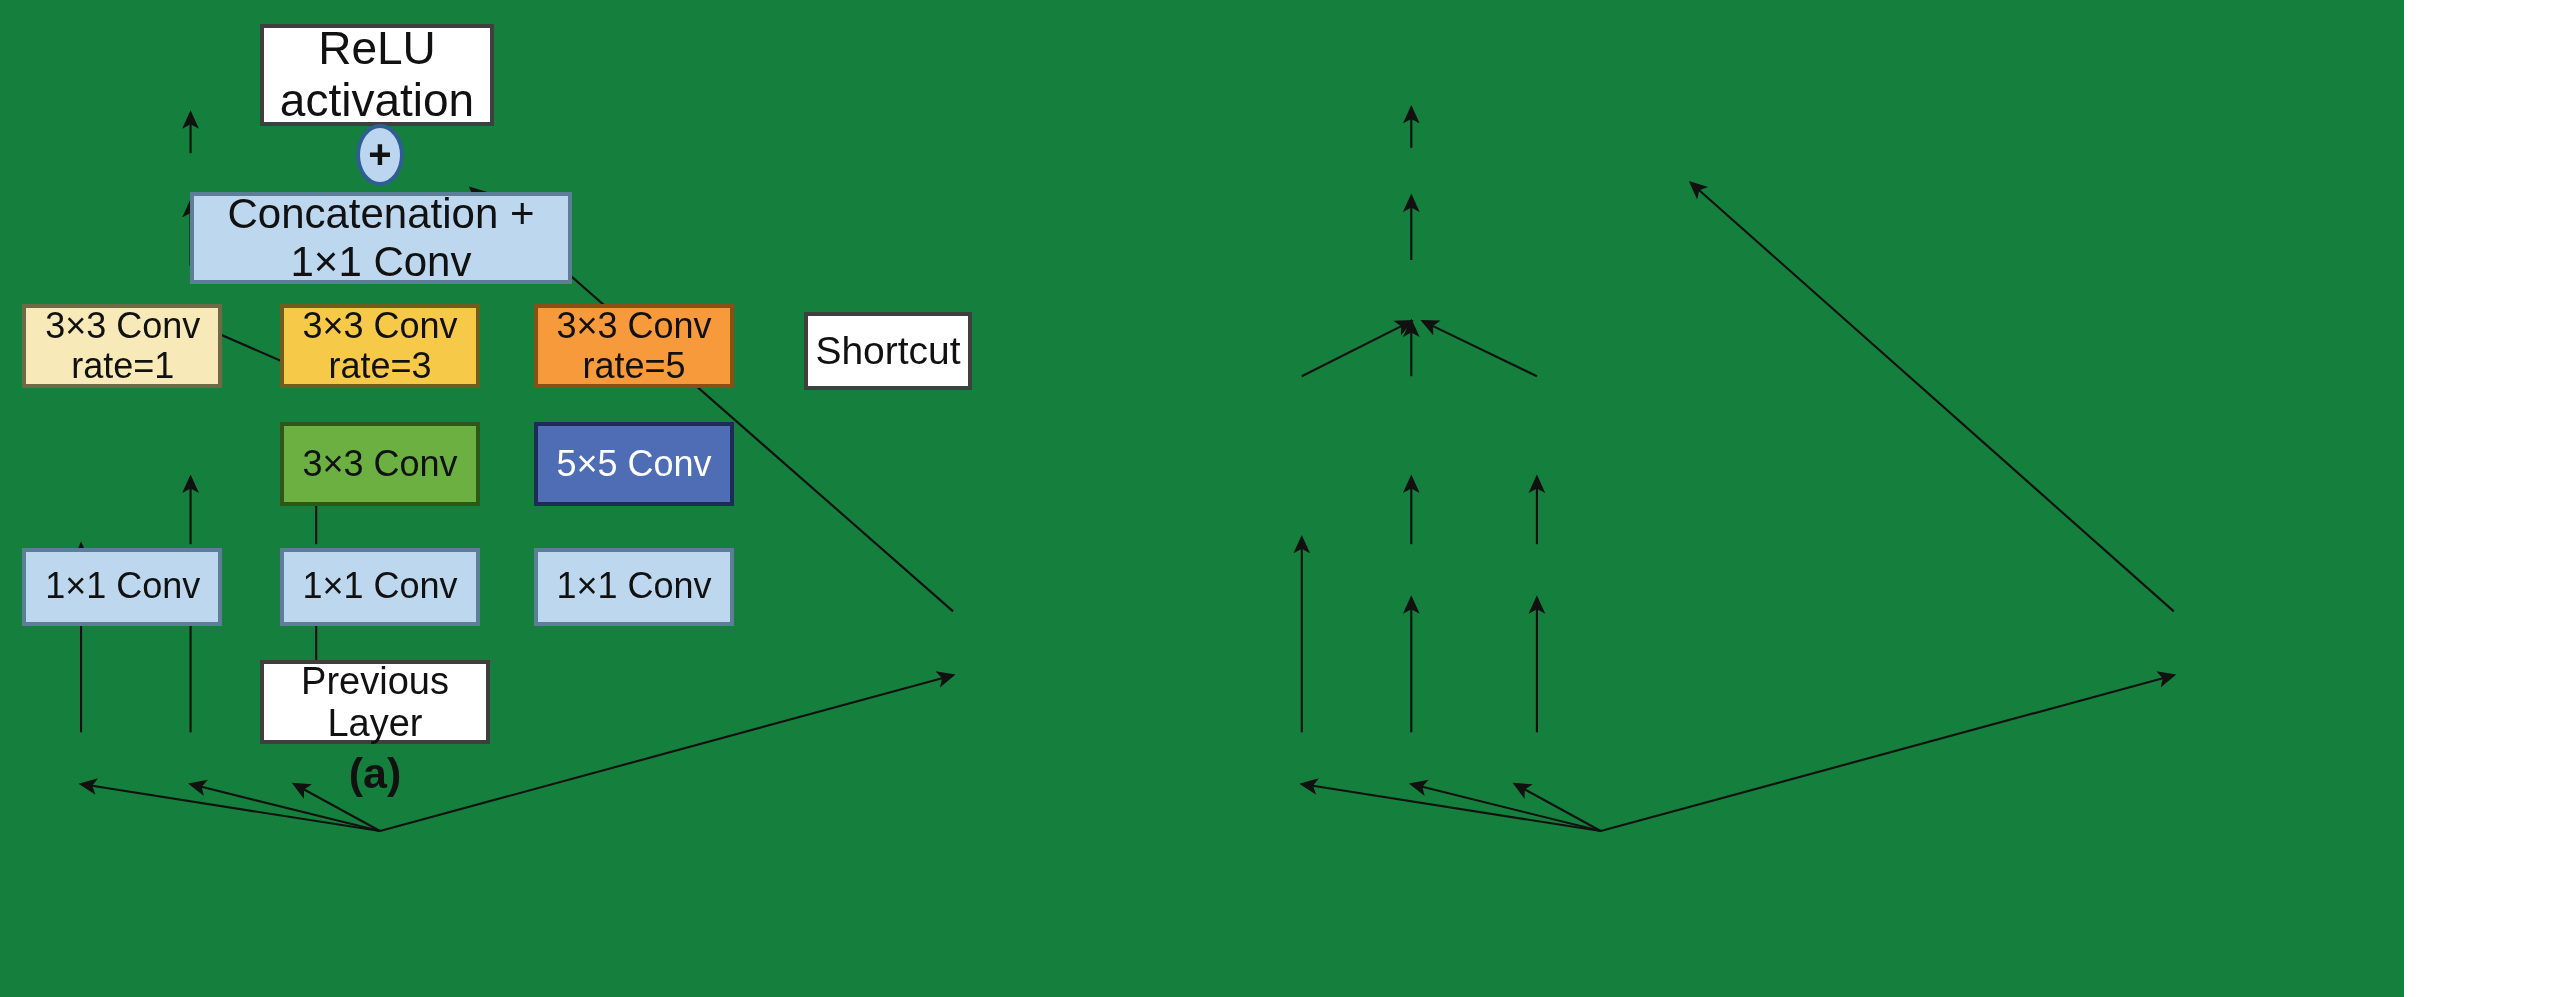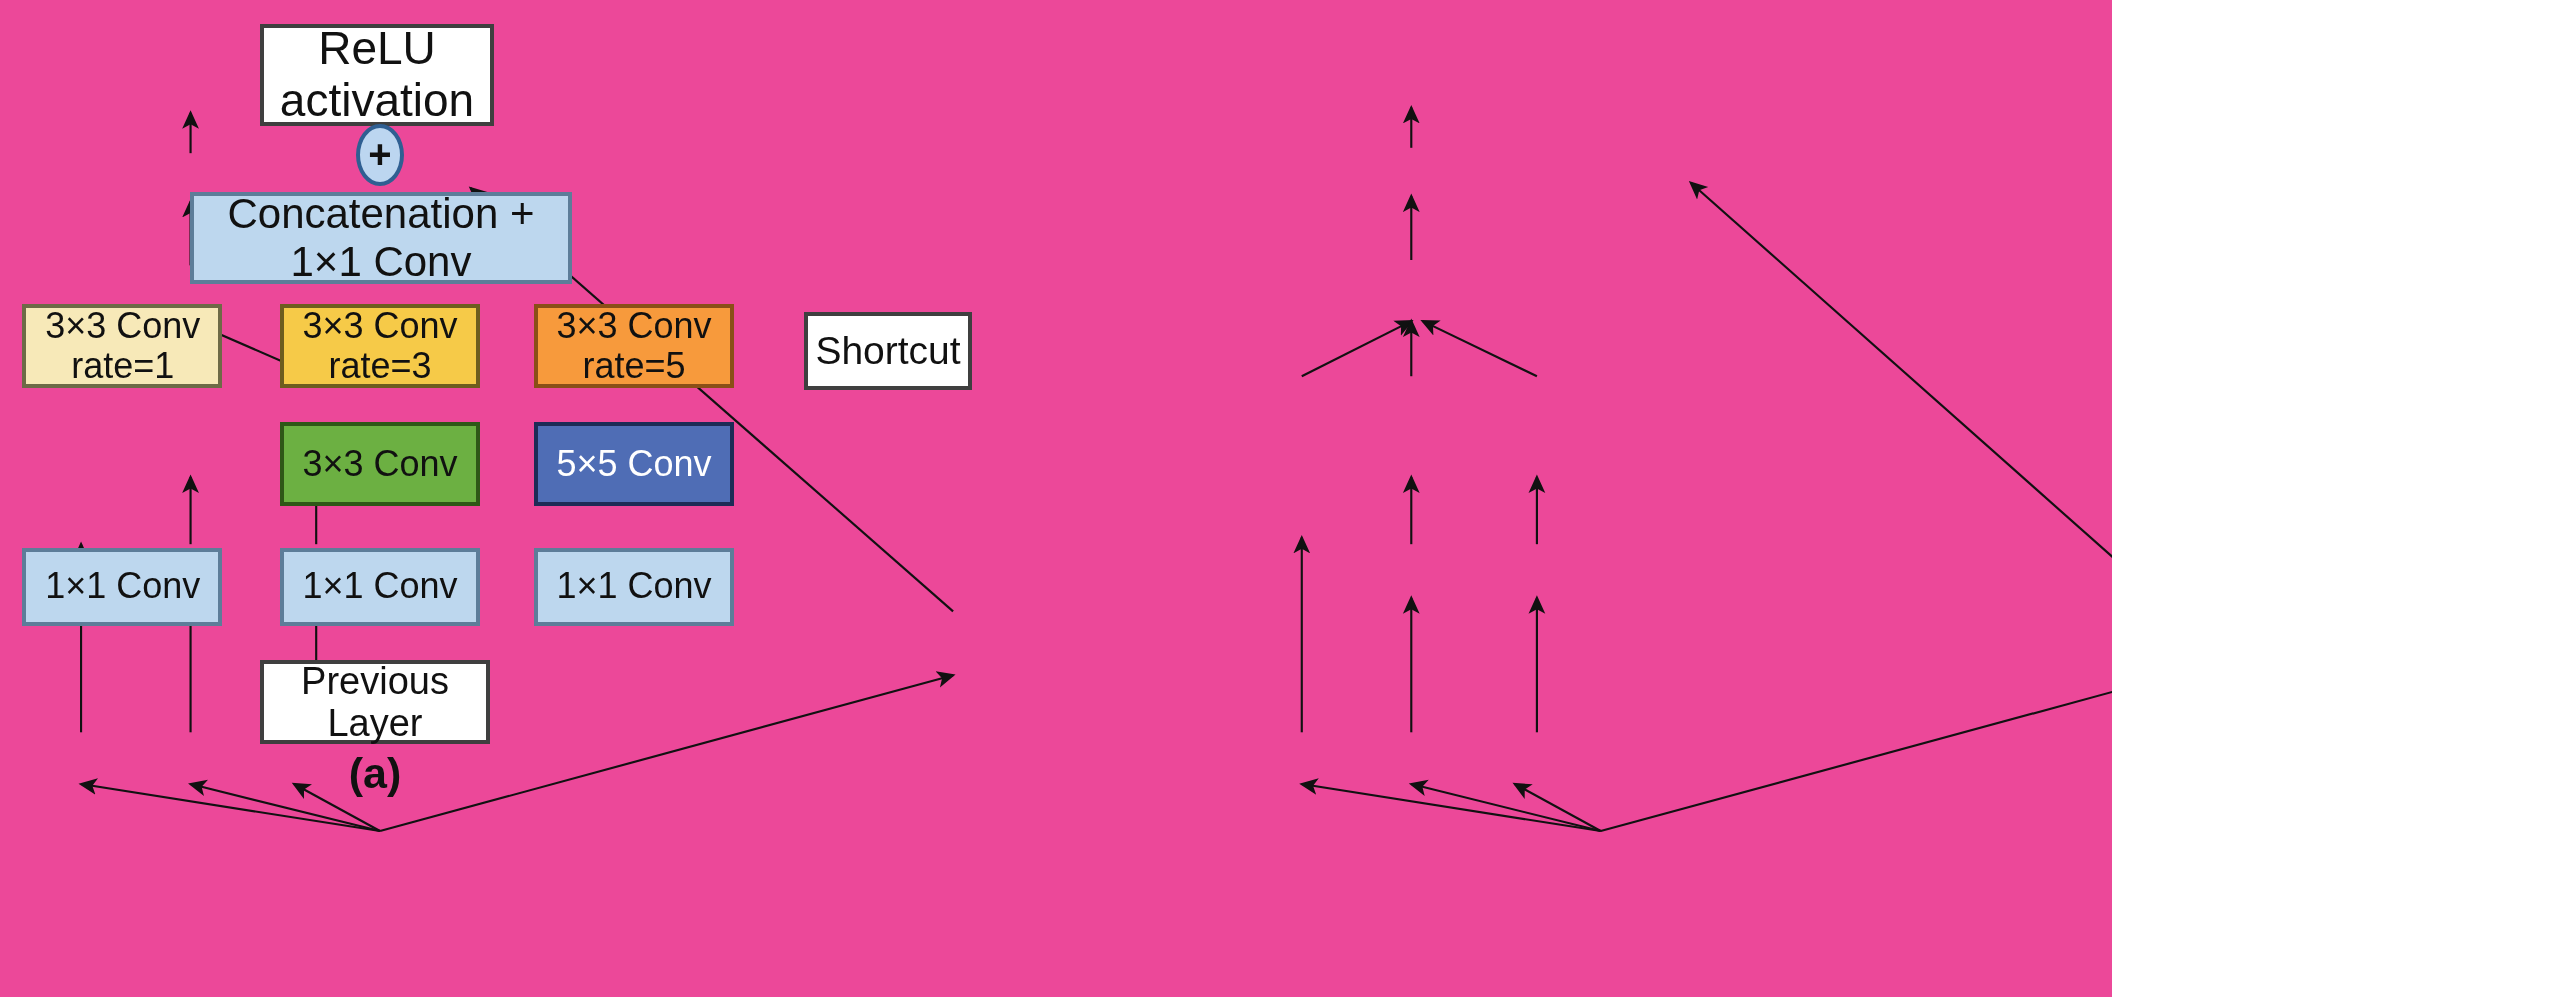--- a/index.html
+++ b/index.html
@@ -1,17 +1,17 @@
 <!DOCTYPE html>
 <html style="font-size:10.8px"><head>
 <meta charset="utf-8">
 <style>
   html,body{margin:0;padding:0;background:#ffffff;}
   body{font-family:"Liberation Sans","DejaVu Sans",sans-serif;}
-  #stage{position:relative;width:2112px;height:997px;background:#ec4899;overflow:hidden;}
+  #stage{position:relative;width:2404px;height:997px;background:#15803d;overflow:hidden;}
   #wires{position:absolute;left:0;top:0;width:2576px;height:997px;pointer-events:none;}
 
   .node{position:absolute;box-sizing:border-box;display:flex;align-items:center;
         justify-content:center;text-align:center;border:2px solid #5b5b4a;
         color:#111;line-height:1.12;}
   .node .lbl{display:block;padding:0 4px;}
   .node .lbl .l2{display:block;}
 
   .plain{border:2px solid #3f3f3f;background:#ffffff;}
   .lightblue{background:#bdd7ee;border-color:#5d7d99;}

